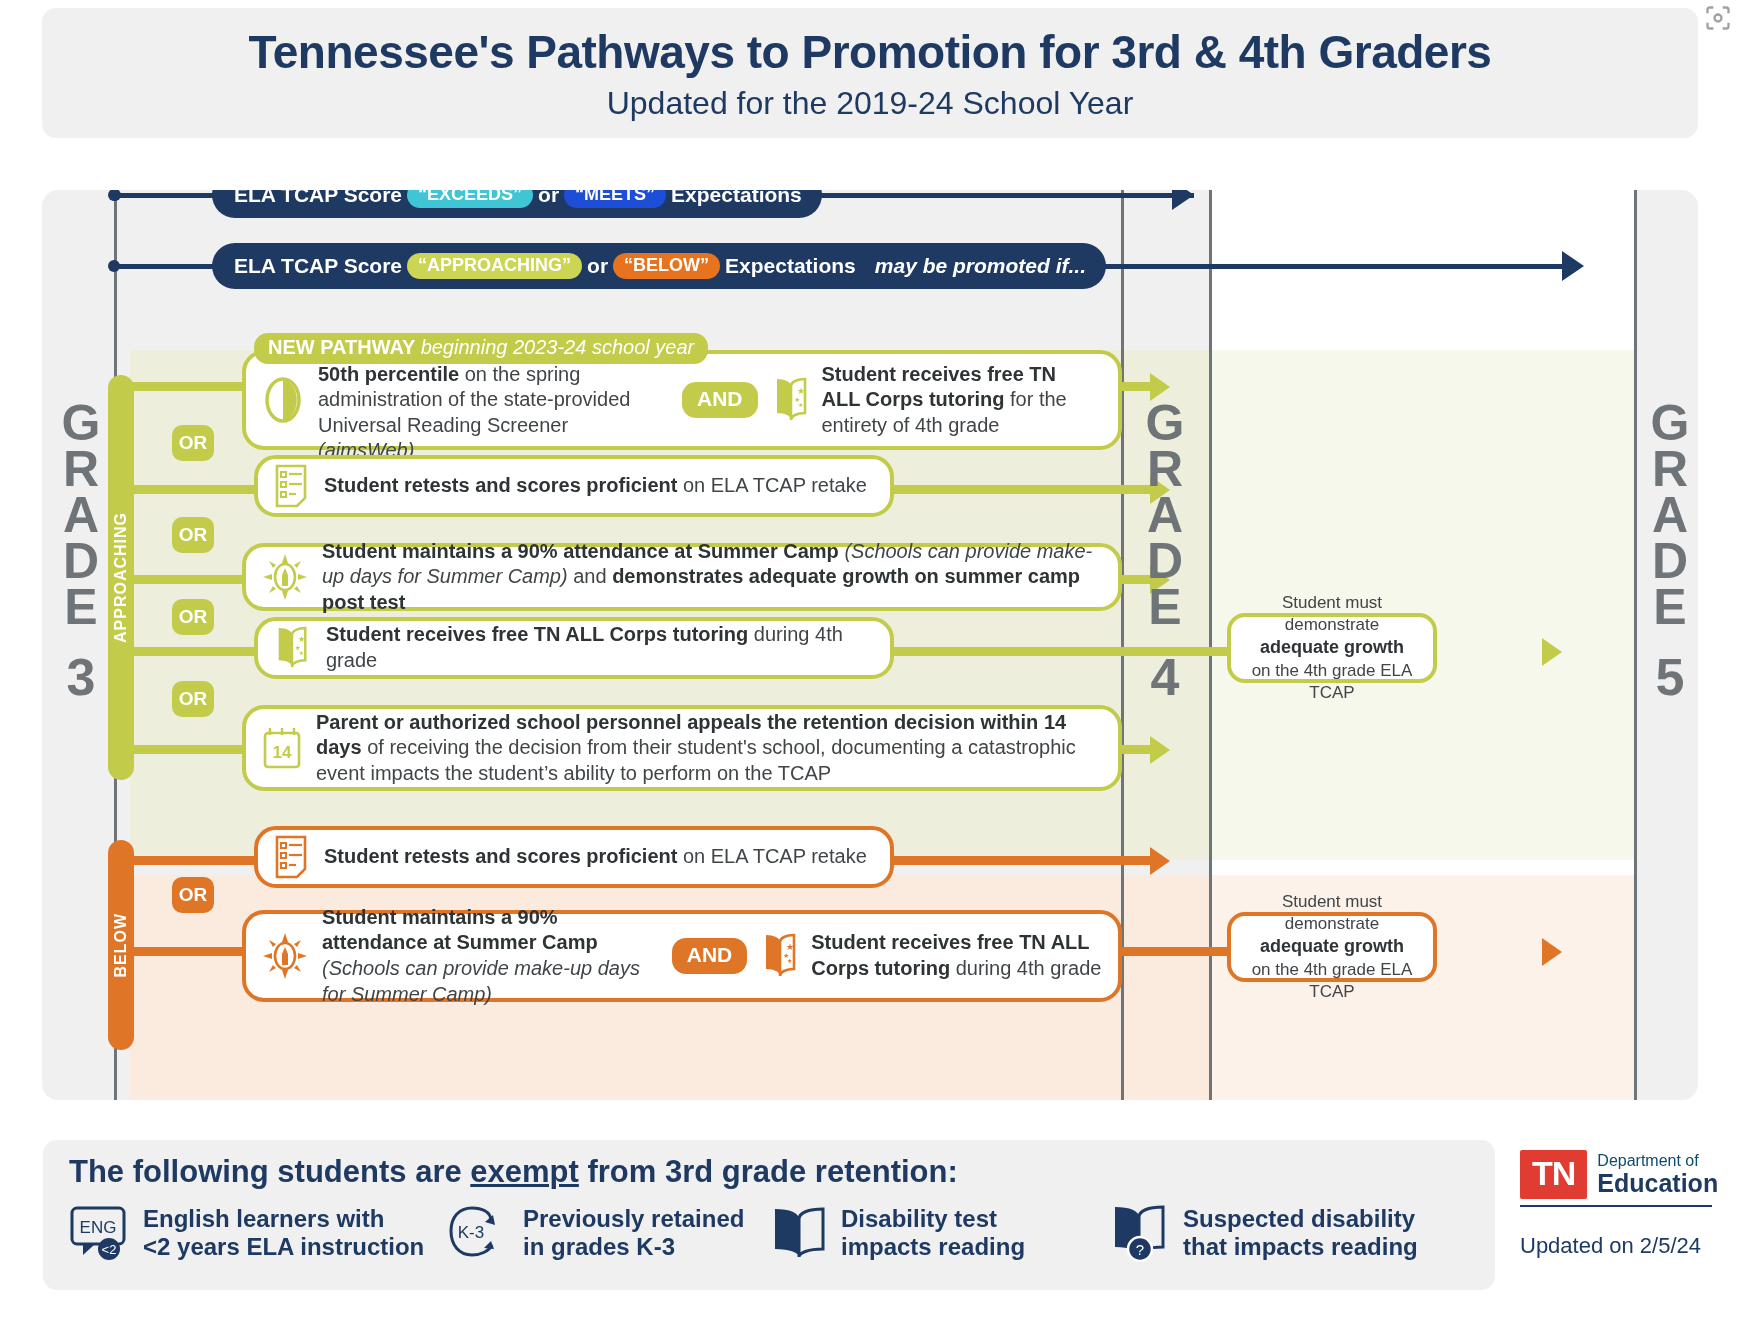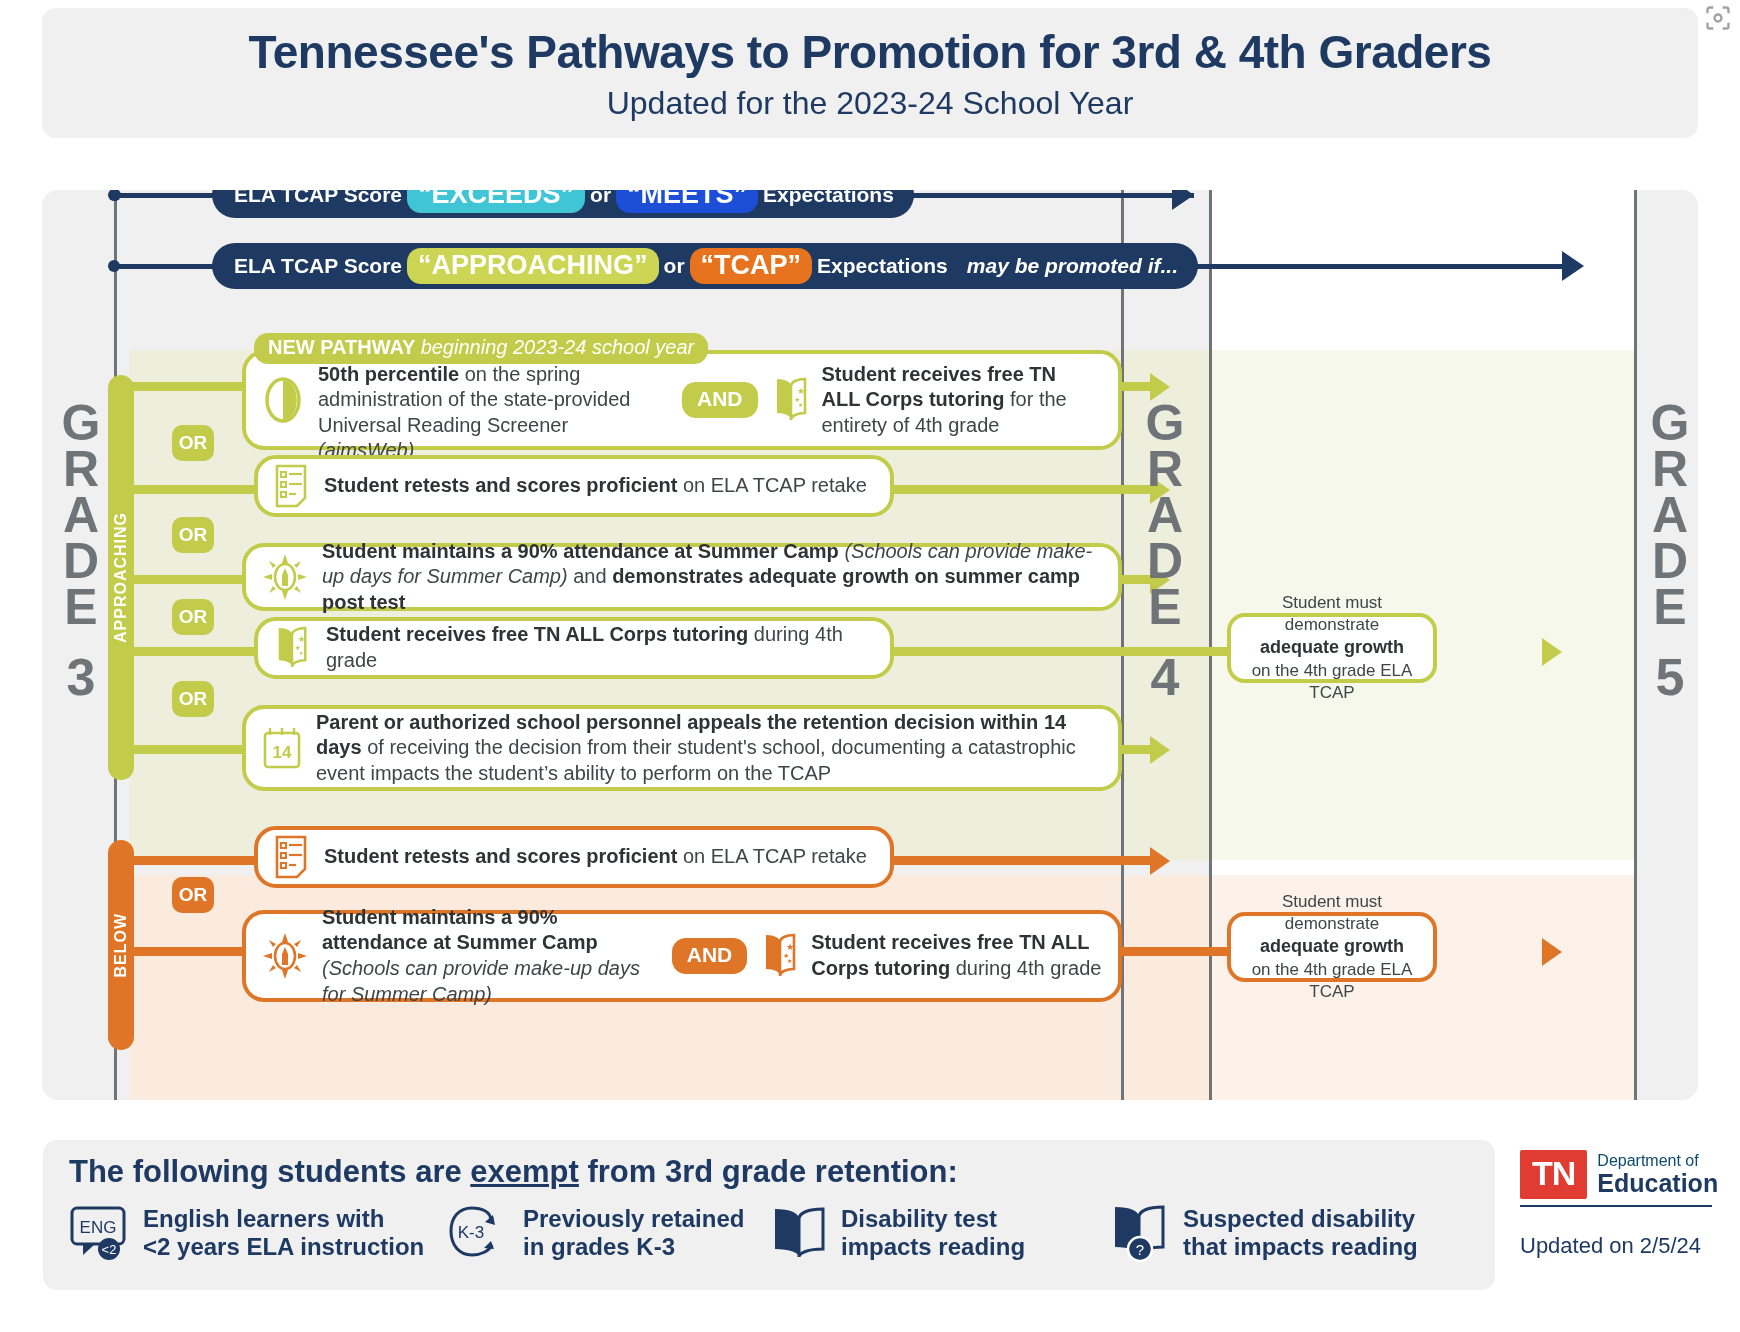--- a/index.html
+++ b/index.html
@@ -60,21 +60,21 @@
 
   
   .navybar {
     position:absolute; background:#1e3a63; border-radius: 26px;
     display:flex; align-items:center; padding: 0 20px 0 22px;
     color:#fff; font-size:21px; font-weight:bold; white-space:nowrap; z-index:5;
     height:46px;
   }
   .pill {
     display:inline-block; border-radius:14px; padding:2px 11px 3px; margin:0 5px;
-    font-weight:bold; color:#fff; font-size:27px;
+    font-weight:bold; color:#fff; font-size:18px;
   }
   .pill-exceeds { background:#3fc5d6; }
   .pill-meets   { background:#1d4ed8; }
   .pill-appr    { background:#cdd554; }
   .pill-below   { background:#e8731e; }
   .ital { font-style: italic; }
 
   .navyline { position:absolute; height:5px; background:#1e3a63; z-index:4; }
   .dot { position:absolute; width:12px; height:12px; border-radius:50%; background:#1e3a63; z-index:6;}
   .arrow-navy {
@@ -182,21 +182,21 @@
 
 <div id="page">
 
   <svg class="screenshot-icon" viewBox="0 0 24 24" fill="none" stroke="#555" stroke-width="2">
     <path d="M3 8V5a2 2 0 0 1 2-2h3M16 3h3a2 2 0 0 1 2 2v3M21 16v3a2 2 0 0 1-2 2h-3M8 21H5a2 2 0 0 1-2-2v-3"></path>
     <circle cx="12" cy="12" r="3"></circle>
   </svg>
 
   <div class="header-card">
     <div class="header-title">Tennessee's Pathways to Promotion for 3rd &amp; 4th Graders</div>
-    <div class="header-sub">Updated for the 2023-24 School Year</div>
+    <div class="header-sub">Updated for the 2019-24 School Year</div>
   </div>
 
   <div class="diagram">
 
     <div class="white-col2"></div>
     <div class="col-approaching-bg"></div>
     <div class="col-below-bg"></div>
     <div class="col-approaching-bg2"></div>
     <div class="col-below-bg2"></div>
 
@@ -242,21 +242,21 @@
       <span class="pill pill-meets">“MEETS”</span>
       <span>Expectations</span>
     </div>
 
     <div class="navyline" style="left:72px; top:74px; width:1460px;"></div>
     <div class="arrow-navy" style="left:1520px; top:61px;"></div>
     <div class="navybar" style="left:170px; top:53px;">
       <span>ELA TCAP Score</span>
       <span class="pill pill-appr">“APPROACHING”</span>
       <span>or</span>
-      <span class="pill pill-below">“TCAP”</span>
+      <span class="pill pill-below">“BELOW”</span>
       <span>Expectations</span>
       <span class="ital" style="margin-left:19px;">may be promoted if...</span>
     </div>
 
     <div class="dot" style="left:66px; top:-1px;"></div>
     <div class="dot" style="left:66px; top:70px;"></div>
 
     <div class="spine spine-green" style="left:66px; top:185px; height:405px;">
       <span class="spine-text">APPROACHING</span>
     </div>

